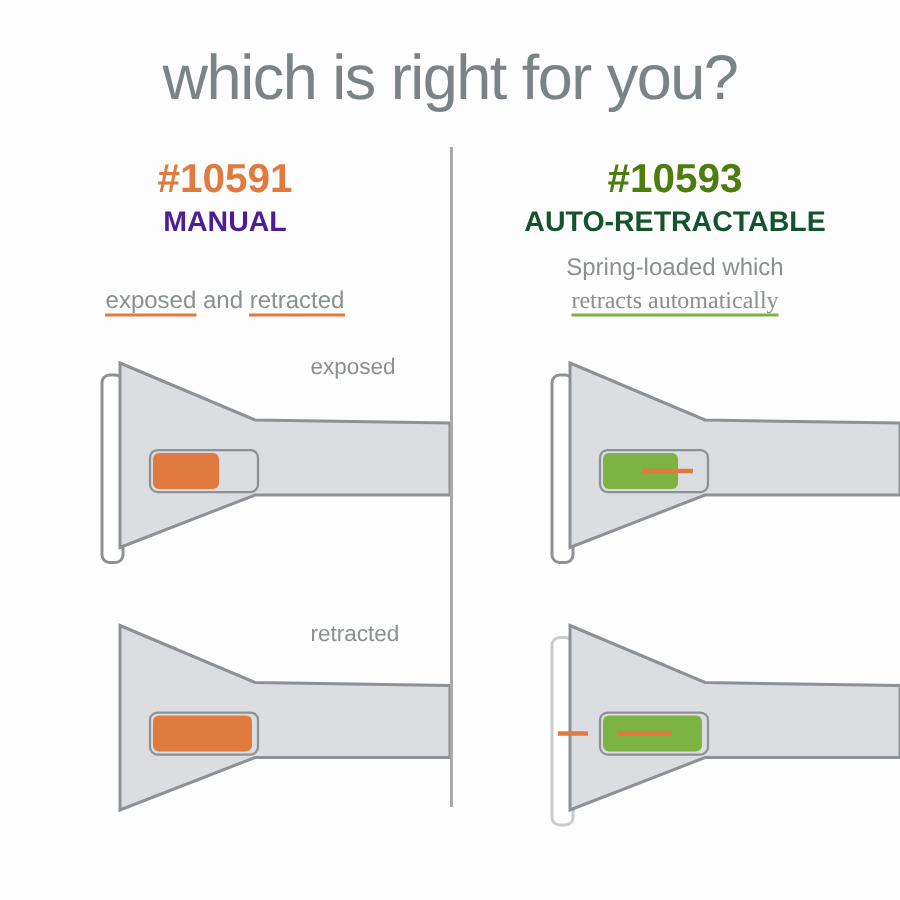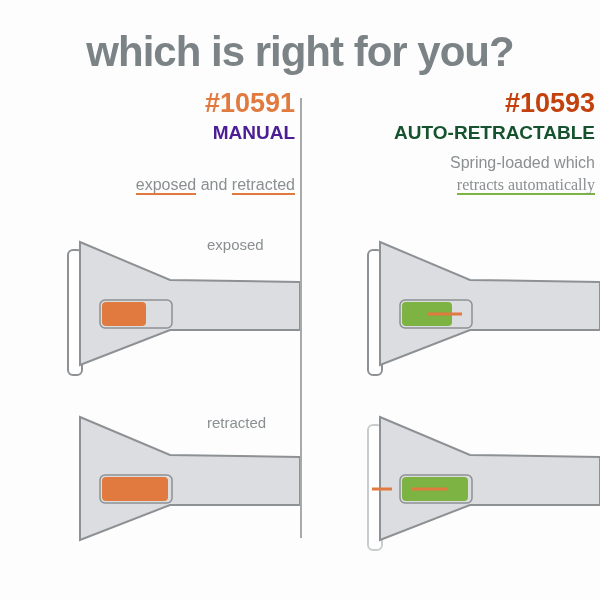--- a/index.html
+++ b/index.html
@@ -1,19 +1,19 @@
 <!DOCTYPE html>
 <html><head>
 <meta charset="utf-8">
 <style>
   html, body { margin:0; padding:0; background:#fdfdfd; }
   body { width:600px; height:600px; position:relative; overflow:hidden; font-family:"Liberation Sans", sans-serif; }
-  .title { position:absolute; top:28px; left:0; width:600px; text-align:center; font-size:42px; font-weight:bold; color:#7b8386; letter-spacing:-1px; }
+  .title { position:absolute; top:28px; left:0; width:600px; text-align:center; font-size:42px; font-weight:normal; color:#7b8386; letter-spacing:-1px; }
   .divider { position:absolute; left:300px; top:98px; width:2px; height:440px; background:#a9a9a9; }
-  .col { position:absolute; top:88px; width:290px; text-align:right; }
+  .col { position:absolute; top:104px; width:290px; text-align:center; }
   .col.left { left:5px; }
   .col.right { left:305px; }
   .model { font-size:27px; font-weight:bold; line-height:30px; }
   .type { font-size:19px; font-weight:bold; line-height:26px; margin-top:2px; }
   .desc { font-size:16px; color:#8a8f91; line-height:22px; margin-top:6px; }
   .u-orange { border-bottom:2px solid #e07a3e; }
   .u-green { border-bottom:2px solid #7cb342;font-family:Liberation Serif, serif; }
   .label { position:absolute; font-size:15px; color:#8a8f91; }
   svg { position:absolute; }
 </style>
@@ -26,21 +26,21 @@
 <div class="col left">
   <div class="model" style="color:#e07a3e">#10591</div>
   <div class="type" style="color:#4c1d95">MANUAL</div>
   <div class="desc">
     <br>
     <span class="u-orange">exposed</span><span> and </span><span class="u-orange">retracted</span>
   </div>
 </div>
 
 <div class="col right">
-  <div class="model" style="color:#c2410c">#10593</div>
+  <div class="model" style="color:#4d7c0f">#10593</div>
   <div class="type" style="color:#14532d">AUTO-RETRACTABLE</div>
   <div class="desc">
     <span>Spring-loaded which</span><br>
     <span class="u-green">retracts automatically</span>
   </div>
 </div>
 
 <div class="label" style="left:207px;top:236px">exposed</div>
 <div class="label" style="left:207px;top:414px">retracted</div>
 

